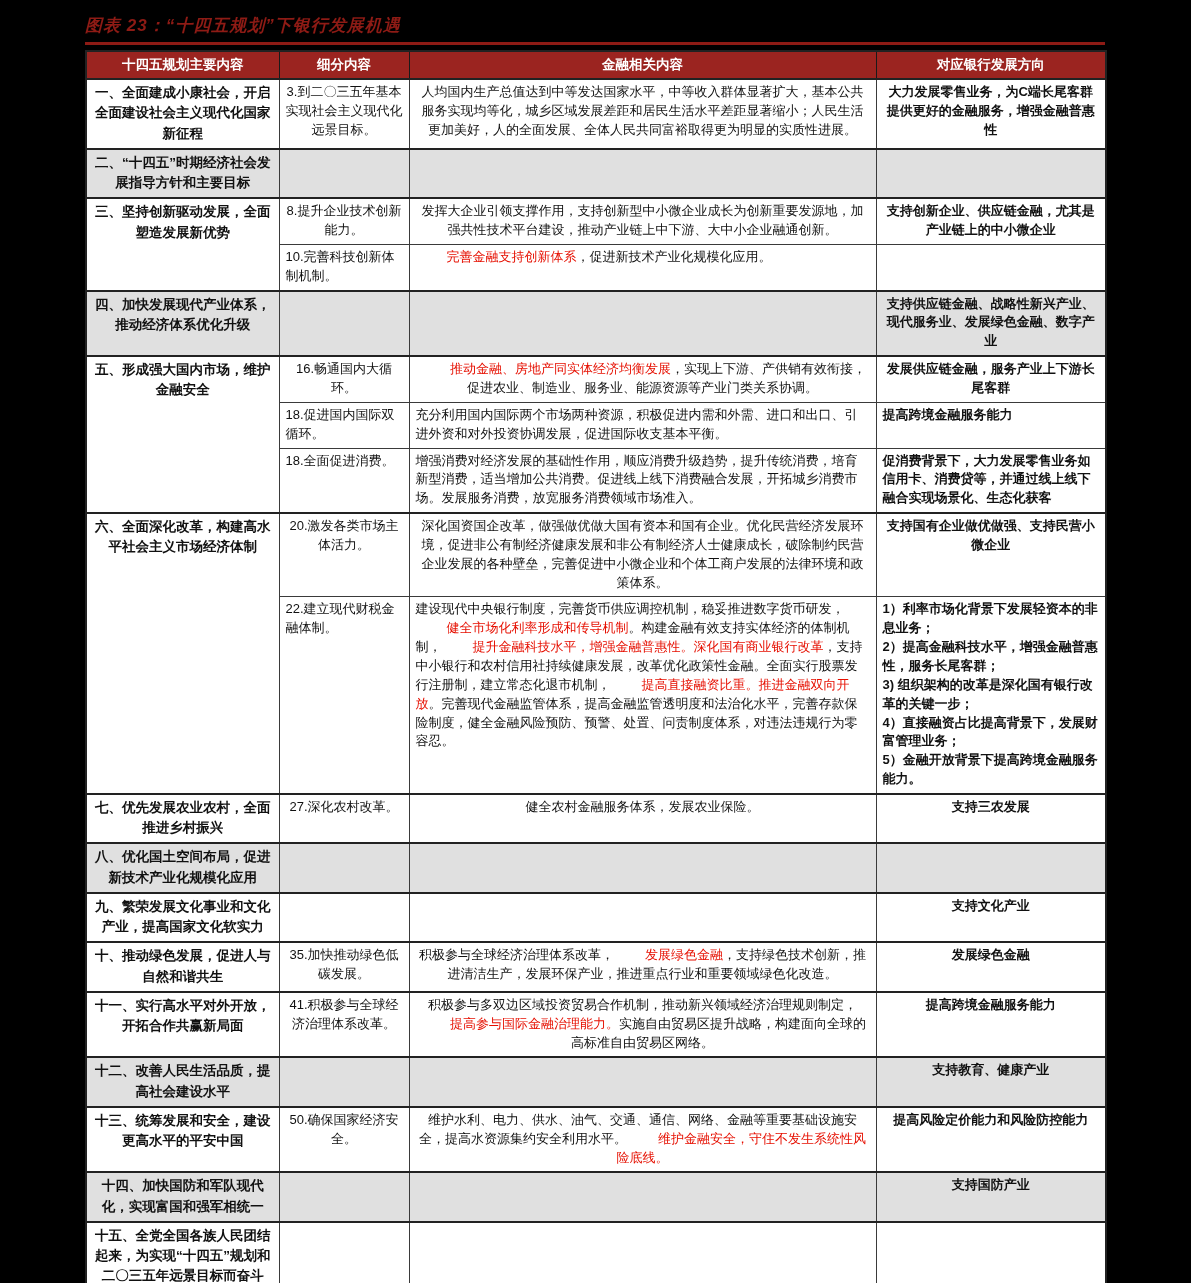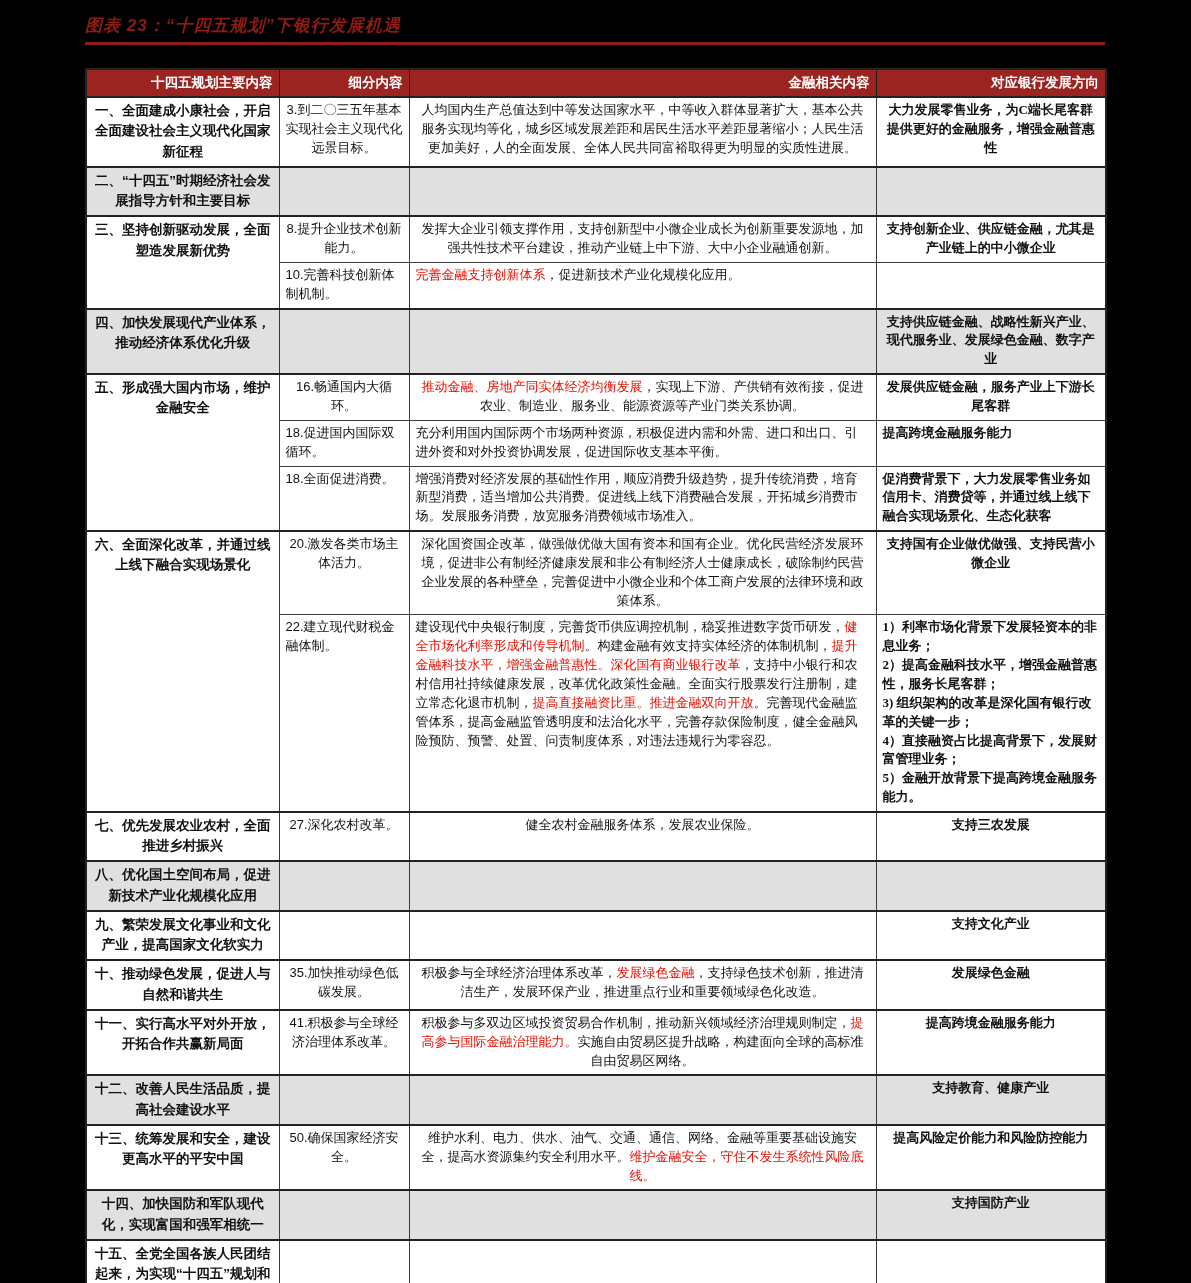--- a/index.html
+++ b/index.html
@@ -9,41 +9,41 @@
   *{box-sizing:border-box;margin:0;padding:0;}
   html,body{background:var(--page-bg);}
   body{
     width:1191px;min-height:1283px;
     font-family:"Liberation Sans",sans-serif;
     padding:14px 86px 20px 85px;
   }
   .chart-title{
     color:var(--title-red);font-size:17px;font-weight:bold;font-style:italic;
     letter-spacing:1px;padding-bottom:5px;border-bottom:3px solid var(--title-red);
-    margin-bottom:23px;
+    margin-bottom:5px;
   }
   table{
     width:1020px;border-collapse:collapse;table-layout:fixed;
     background:var(--cell-bg);border:2px solid var(--border);
   }
   col.c1{width:193px;} col.c2{width:130px;} col.c3{width:467px;} col.c4{width:230px;}
   th{
     background:var(--header-bg);color:var(--header-text);
-    font-size:13.5px;font-weight:bold;text-align:right;
+    font-size:13.5px;font-weight:bold;text-align:center;
     padding:4px 6px;border:1px solid #1a1a1a;
   }
   td{
     vertical-align:top;font-size:13px;line-height:1.45;color:var(--ink);
     padding:3px 6px 4px 6px;border:1px solid #3a3a3a;background:var(--cell-bg);
   }
   tr.section-start td{border-top:2px solid var(--border);text-align:center;}
   tr.shaded td{background:var(--shade);}
   td.col-section{font-weight:bold;font-size:13.5px;line-height:1.5;}
-  td.col-direction{font-weight:bold;white-space:pre-line;font-family:Liberation Serif, serif;}
-  span.seg-red{color:var(--red);}
+  td.col-direction{font-weight:bold;white-space:pre-line;}
+  span.seg-red{color:var(--red);margin-left:31px;}
 </style>
 </head>
 <body>
 
 <div>
   <div class="chart-title">图表 23：“十四五规划”下银行发展机遇</div>
 
   <table>
     <colgroup>
       <col class="c1">
@@ -99,21 +99,21 @@
           <td class="col-detail">18.促进国内国际双循环。</td>
           <td class="col-finance"><span class="seg-black">充分利用国内国际两个市场两种资源，积极促进内需和外需、进口和出口、引进外资和对外投资协调发展，促进国际收支基本平衡。</span></td>
           <td class="col-direction">提高跨境金融服务能力</td>
         </tr>
         <tr>
           <td class="col-detail">18.全面促进消费。</td>
           <td class="col-finance"><span class="seg-black">增强消费对经济发展的基础性作用，顺应消费升级趋势，提升传统消费，培育新型消费，适当增加公共消费。促进线上线下消费融合发展，开拓城乡消费市场。发展服务消费，放宽服务消费领域市场准入。</span></td>
           <td class="col-direction">促消费背景下，大力发展零售业务如信用卡、消费贷等，并通过线上线下融合实现场景化、生态化获客</td>
         </tr>
         <tr class="section-start">
-          <td class="col-section" rowspan="2">六、全面深化改革，并通过线上线下融合实现场景化</td>
+          <td class="col-section" rowspan="2">六、全面深化改革，构建高水平社会主义市场经济体制</td>
           <td class="col-detail">20.激发各类市场主体活力。</td>
           <td class="col-finance"><span class="seg-black">深化国资国企改革，做强做优做大国有资本和国有企业。优化民营经济发展环境，促进非公有制经济健康发展和非公有制经济人士健康成长，破除制约民营企业发展的各种壁垒，完善促进中小微企业和个体工商户发展的法律环境和政策体系。</span></td>
           <td class="col-direction">支持国有企业做优做强、支持民营小微企业</td>
         </tr>
         <tr>
           <td class="col-detail">22.建立现代财税金融体制。</td>
           <td class="col-finance"><span class="seg-black">建设现代中央银行制度，完善货币供应调控机制，稳妥推进数字货币研发，</span><span class="seg-red">健全市场化利率形成和传导机制</span><span class="seg-black">。构建金融有效支持实体经济的体制机制，</span><span class="seg-red">提升金融科技水平，增强金融普惠性。深化国有商业银行改革</span><span class="seg-black">，支持中小银行和农村信用社持续健康发展，改革优化政策性金融。全面实行股票发行注册制，建立常态化退市机制，</span><span class="seg-red">提高直接融资比重。推进金融双向开放</span><span class="seg-black">。完善现代金融监管体系，提高金融监管透明度和法治化水平，完善存款保险制度，健全金融风险预防、预警、处置、问责制度体系，对违法违规行为零容忍。</span></td>
           <td class="col-direction">1）利率市场化背景下发展轻资本的非息业务；
 2）提高金融科技水平，增强金融普惠性，服务长尾客群；
 3) 组织架构的改革是深化国有银行改革的关键一步；

